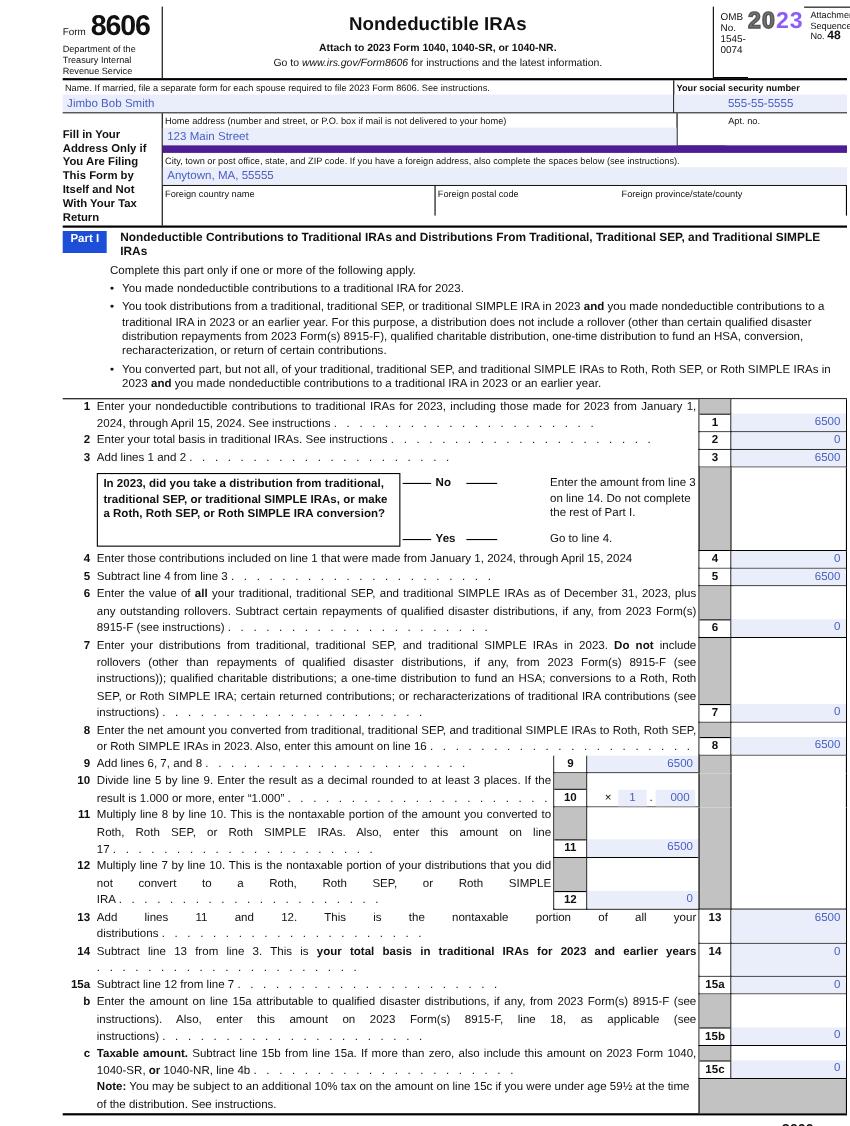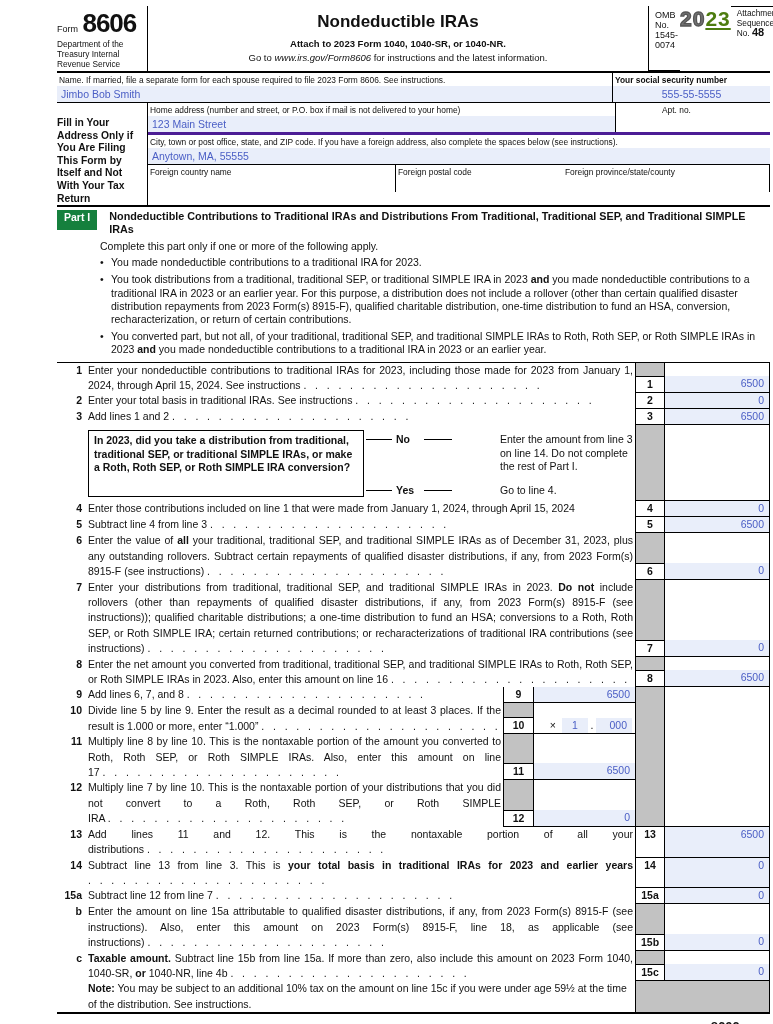--- a/index.html
+++ b/index.html
@@ -16,50 +16,50 @@
   .h-dept { font-size:8.3px; margin-top:auto; line-height:10px; }
   .h-center { flex:1; text-align:center; padding:4px 6px 2px 6px; }
   .h-title { font-size:17px; font-weight:700; margin-top:2px; }
   .h-sub { font-size:9.5px; font-weight:700; margin-top:6px; }
   .h-sub2 { font-size:9.5px; font-weight:400; margin-top:3px; }
   .h-sub2 .url { font-style:italic; }
   .h-right { width:122px; border-left:1px solid #000; display:flex; flex-direction:row; }
   .omb { border-bottom:1px solid #000; font-size:9px; padding:4px 2px 4px 6px; }
   .year { text-align:center; font-size:21px; font-weight:800; padding:1px 0 0 0; letter-spacing:1px; }
   .yr-o { color:#737373; -webkit-text-stroke:1.3px #555; }
-  .yr-s { color:#4d7c0f;text-decoration:underline; }
+  .yr-s { color:#8b5cf6; }
   .attach { border-top:1px solid #000; font-size:8.3px; line-height:9.5px; padding:2px 2px 2px 6px; }
   .attach b { font-size:11px; }
 
   
   .namerow { display:flex; border-bottom:1px solid #000; }
   .name-left { flex:1; }
   .tinylabel { font-size:8.4px; padding:2px 0 1px 2px; line-height:10px; }
   .fieldband { background:#e9eefa; color:#4a5ec5; font-size:10.5px; height:16px; line-height:16px; padding-left:4px; }
   .ssnbox { width:158px; border-left:1px solid #000; }
   .ssnbox .tinylabel { font-weight:700; }
   .ssn-val { text-align:center; padding-left:0; }
 
   
   .addr { display:flex; border-bottom:2px solid #000; }
   .addr-side { width:90px; font-weight:700; font-size:10.3px; line-height:12.6px; padding-top:14px; }
   .addr-main { flex:1; border-left:1px solid #000; }
-  .addr-r1 { display:flex; border-bottom:3px solid #4c1d95;gap:44px; }
+  .addr-r1 { display:flex; border-bottom:7px solid #4c1d95;gap:44px; }
   .addr-home { flex:1; border-right:1px solid #000; }
   .addr-apt { width:110px; }
   .addr-r2 { border-bottom:1px solid #000; }
   .addr-r3 { display:flex; }
   .f-cell { padding-bottom:14px; }
   .f-country { width:248px; border-right:1px solid #000; }
   .f-prov { width:207px; border-right:1px solid #000; }
   .f-post { flex:1; }
 
   
   .p1row { display:flex; margin-top:3px; }
-  .badge { background:#15803d; color:#fff; font-weight:700; font-size:10.5px; padding:1px 7px 19px 7px; height:17px; }
+  .badge { background:#1d4ed8; color:#fff; font-weight:700; font-size:10.5px; padding:1px 7px 19px 7px; height:17px; }
   .ptitle { flex:1; font-weight:700; font-size:10.8px; line-height:13px; padding-left:12px; }
   .intro { font-size:10.5px; margin:4px 0 3px 43px; }
   .bullets { margin-left:43px; }
   .bullet { display:flex; font-size:10.5px; line-height:13.2px; margin-top:4px; }
   .bdot { width:11px; }
   .btext { flex:1; padding-right:2px; }
 
   
   .lines { border-top:1px solid #000; margin-top:5px; }
   .row { display:flex; align-items:stretch; min-height:16px; }

